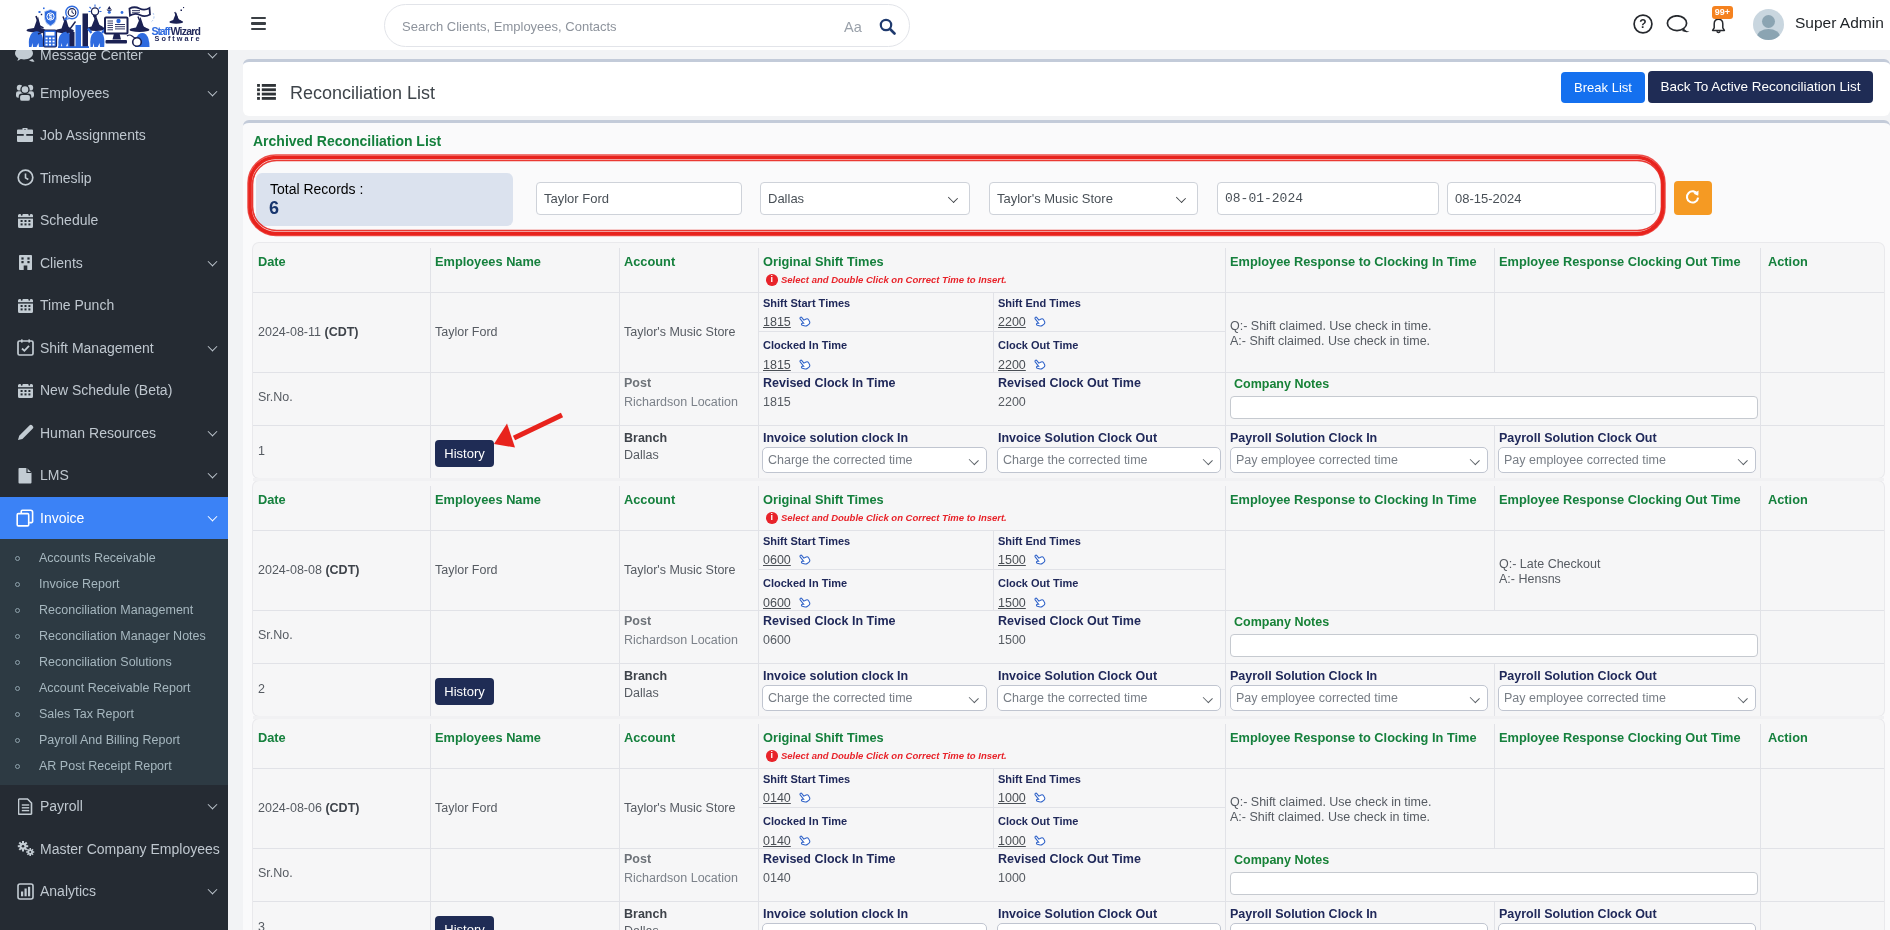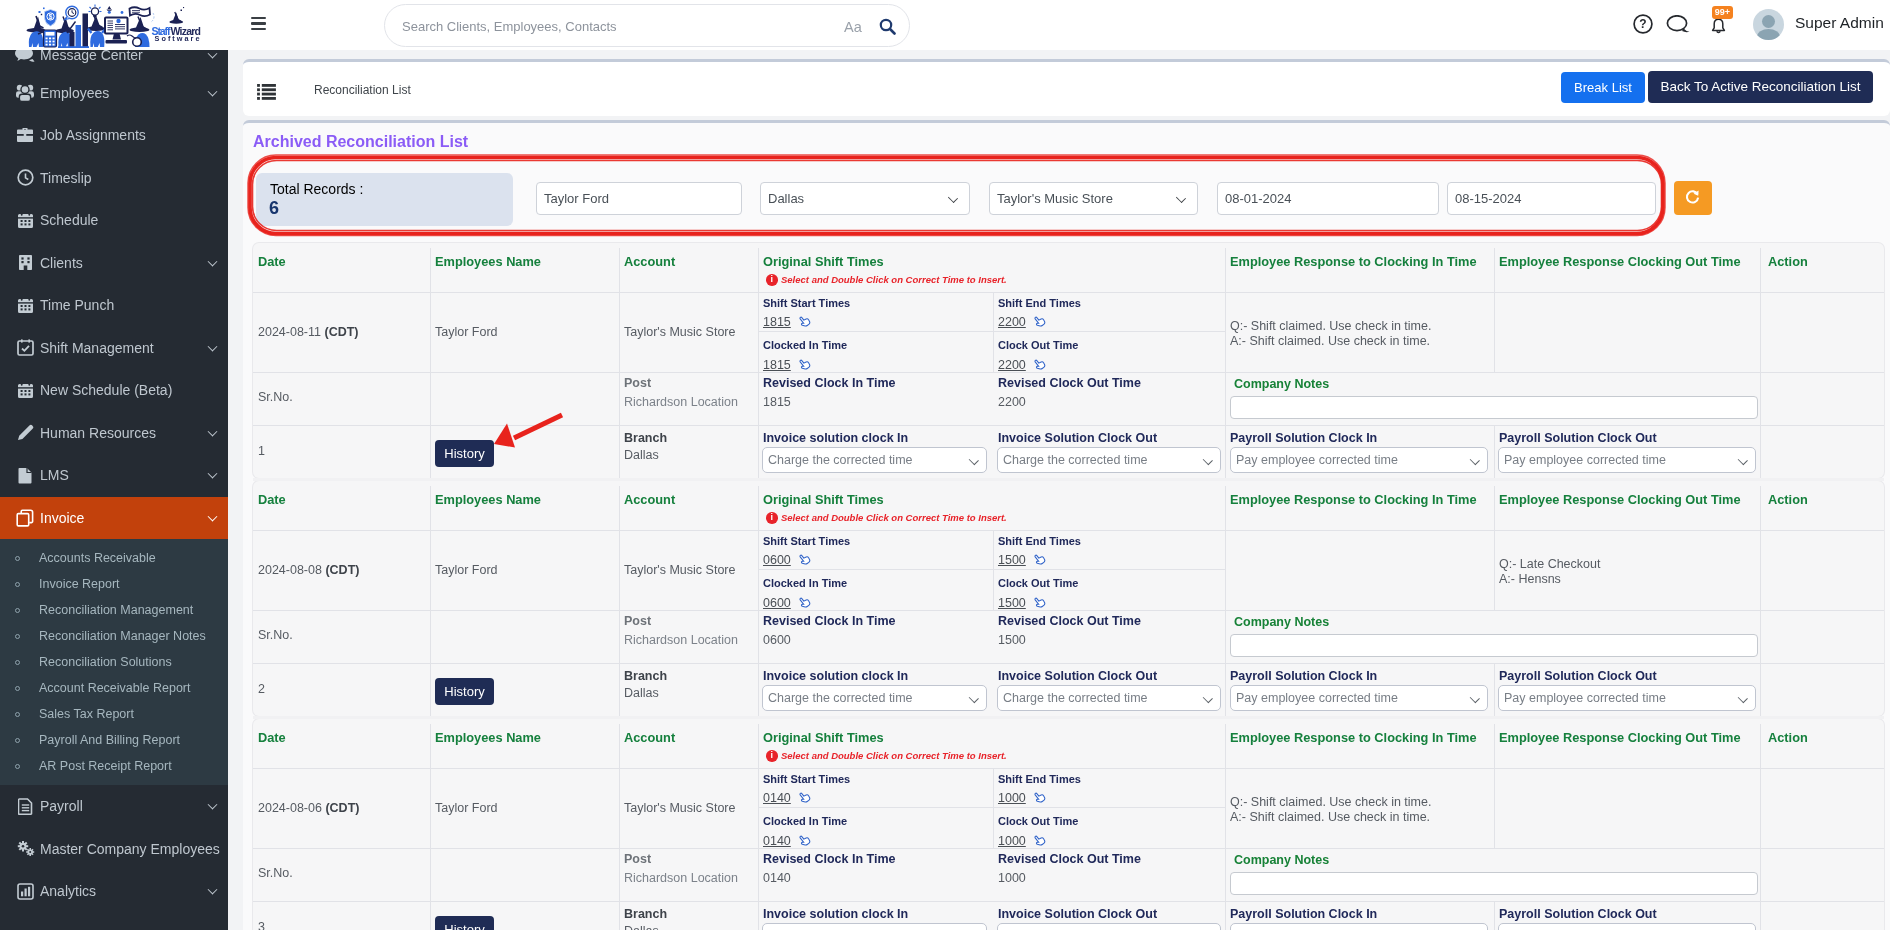--- a/index.html
+++ b/index.html
@@ -10,34 +10,34 @@
 #burger { position:absolute; left:251px; top:17px; width:15px; height:13px; }
 #burger div { height:2.4px; background:#3a3f44; margin-bottom:2.9px; border-radius:1px;}
 #search { position:absolute; left:384px; top:4px; width:526px; height:43px; border:1px solid #e2e4e9; border-radius:22px; background:#fff; }
 #search .ph { position:absolute; left:17px; top:14px; font-size:13px; color:#8d939c; }
 #search .aa { position:absolute; left:459px; top:14px; font-size:14.5px; color:#9aa1aa; }
 
 #sidebar { position:absolute; left:0; top:50px; width:228px; height:880px; background:#252b33; overflow:hidden; z-index:6; }
 .mitem { position:relative; height:42.5px; display:flex; align-items:center; color:#bfc7cf; font-size:14px; white-space:nowrap; }
 .mitem .mic { width:20px; margin-left:15px; margin-right:5px; flex:0 0 20px; display:flex; justify-content:center;}
 .mitem .chev { position:absolute; right:12px; top:50%; width:7px; height:7px; border-right:1.6px solid #bfc7cf; border-bottom:1.6px solid #bfc7cf; transform:translateY(-70%) rotate(45deg); }
-.mitem.active { background:#c2410c; color:#fff; }
+.mitem.active { background:#3b82f6; color:#fff; }
 .mitem.active .chev { border-color:#fff; }
 #submenu { background:#2d3a43; padding:6px 0 6px 0; }
 .sitem { height:26px; display:flex; align-items:center; color:#a6b7bf; font-size:12.5px; white-space:nowrap; }
 .sitem .dot { width:5px; height:5px; border:1.4px solid #8fa2ac; border-radius:50%; margin-left:15px; margin-right:19px; flex:0 0 5px;}
 
 #main { position:absolute; left:228px; top:50px; width:1662px; height:880px; background:#f2f3f5; }
 #card1 { position:absolute; left:15px; top:9px; width:1647px; height:57px; background:#fff; border-top:3px solid #c3cbd9; border-radius:6px; }
-#card1 .title { position:absolute; left:47px; top:21px; font-size:12px; color:#3f454b;margin-left:24px; }
+#card1 .title { position:absolute; left:47px; top:21px; font-size:18px; color:#3f454b; }
 .btn { position:absolute; border-radius:4px; color:#fff; text-align:center; font-family:"Liberation Sans",sans-serif; white-space:nowrap; }
 #btnBreak { left:1318px; top:9.5px; width:84px; height:31px; line-height:31px; background:#1470ef; font-size:13px; }
 #btnBack { left:1405px; top:9px; width:225px; height:32px; line-height:32px; background:#1f2c55; font-size:13.5px; }
 #card2 { position:absolute; left:15px; top:70px; width:1647px; height:810px; background:#fafafb; border-top:3px solid #c3cbd9; border-radius:6px 6px 0 0; }
-#h2title { position:absolute; left:25px; top:83px; font-size:16px; font-weight:bold; color:#8b5cf6; }
+#h2title { position:absolute; left:25px; top:83px; font-size:14px; font-weight:bold; color:#15803d; }
 
 #totrec { position:absolute; left:28px; top:123px; width:257px; height:53px; background:#dbe2ee; border-radius:6px; }
 #totrec .l1 { position:absolute; left:14px; top:8px; font-size:14px; color:#000000; }
 #totrec .l2 { position:absolute; left:13px; top:25px; font-size:18px; font-weight:bold; color:#17356d; }
 .finput { position:absolute; top:132px; height:33px; background:#fff; border:1px solid #ced2d9; border-radius:4px; font-size:13px; color:#495057; line-height:31px; padding-left:7px; }
 .fsel .caret { position:absolute; right:12px; top:11px; width:8px; height:8px; border-right:1.9px solid #3f4347; border-bottom:1.9px solid #3f4347; transform:rotate(45deg) scaleY(0.78); }
 #btnRefresh { position:absolute; left:1446px; top:131px; width:38px; height:34px; background:#f59a23; border-radius:4px; }
 
 .grp { position:absolute; left:25px; width:1631px; height:235px; background:#f6f6f7; border-radius:6px; box-shadow:0 0 0 1px #e9e9ec; }
 .hl { position:absolute; border-left:1px solid #e1e2e7; }
@@ -79,21 +79,21 @@
     </div>
     <div id="card2"></div>
     <div id="h2title">Archived Reconciliation List</div>
     <div id="totrec">
         <div class="l1">Total Records :</div>
         <div class="l2">6</div>
       </div>
     <div class="finput" style="left:308px;width:206px;">Taylor Ford</div>
     <div class="finput fsel" style="left:532px;width:210px;">Dallas<div class="caret"></div></div>
     <div class="finput fsel" style="left:761px;width:209px;">Taylor's Music Store<div class="caret"></div></div>
-    <div class="finput" style="left:989px;width:222px;">08-01-2024</div>
+    <div class="finput" style="left:989px;width:222px;font-family:Liberation Mono, monospace;">08-01-2024</div>
     <div class="finput" style="left:1219px;width:209px;">08-15-2024</div>
     <div id="btnRefresh">
       <svg width="17" height="17" viewBox="0 0 17 17" style="position:absolute;left:10px;top:8px">
         <path d="M13.6 5.5 A5.6 5.6 0 1 0 14.1 8.6" fill="none" stroke="#fff" stroke-width="2.1"></path>
         <path d="M14.6 1.6 L14.2 6.8 L9.6 4.8 Z" fill="#fff"></path>
       </svg>
     </div>
     <div id="tablewrap">
         <div class="grp" style="top:192.5px">
           <div class="hl" style="left:177px;top:5px;height:230px"></div>

